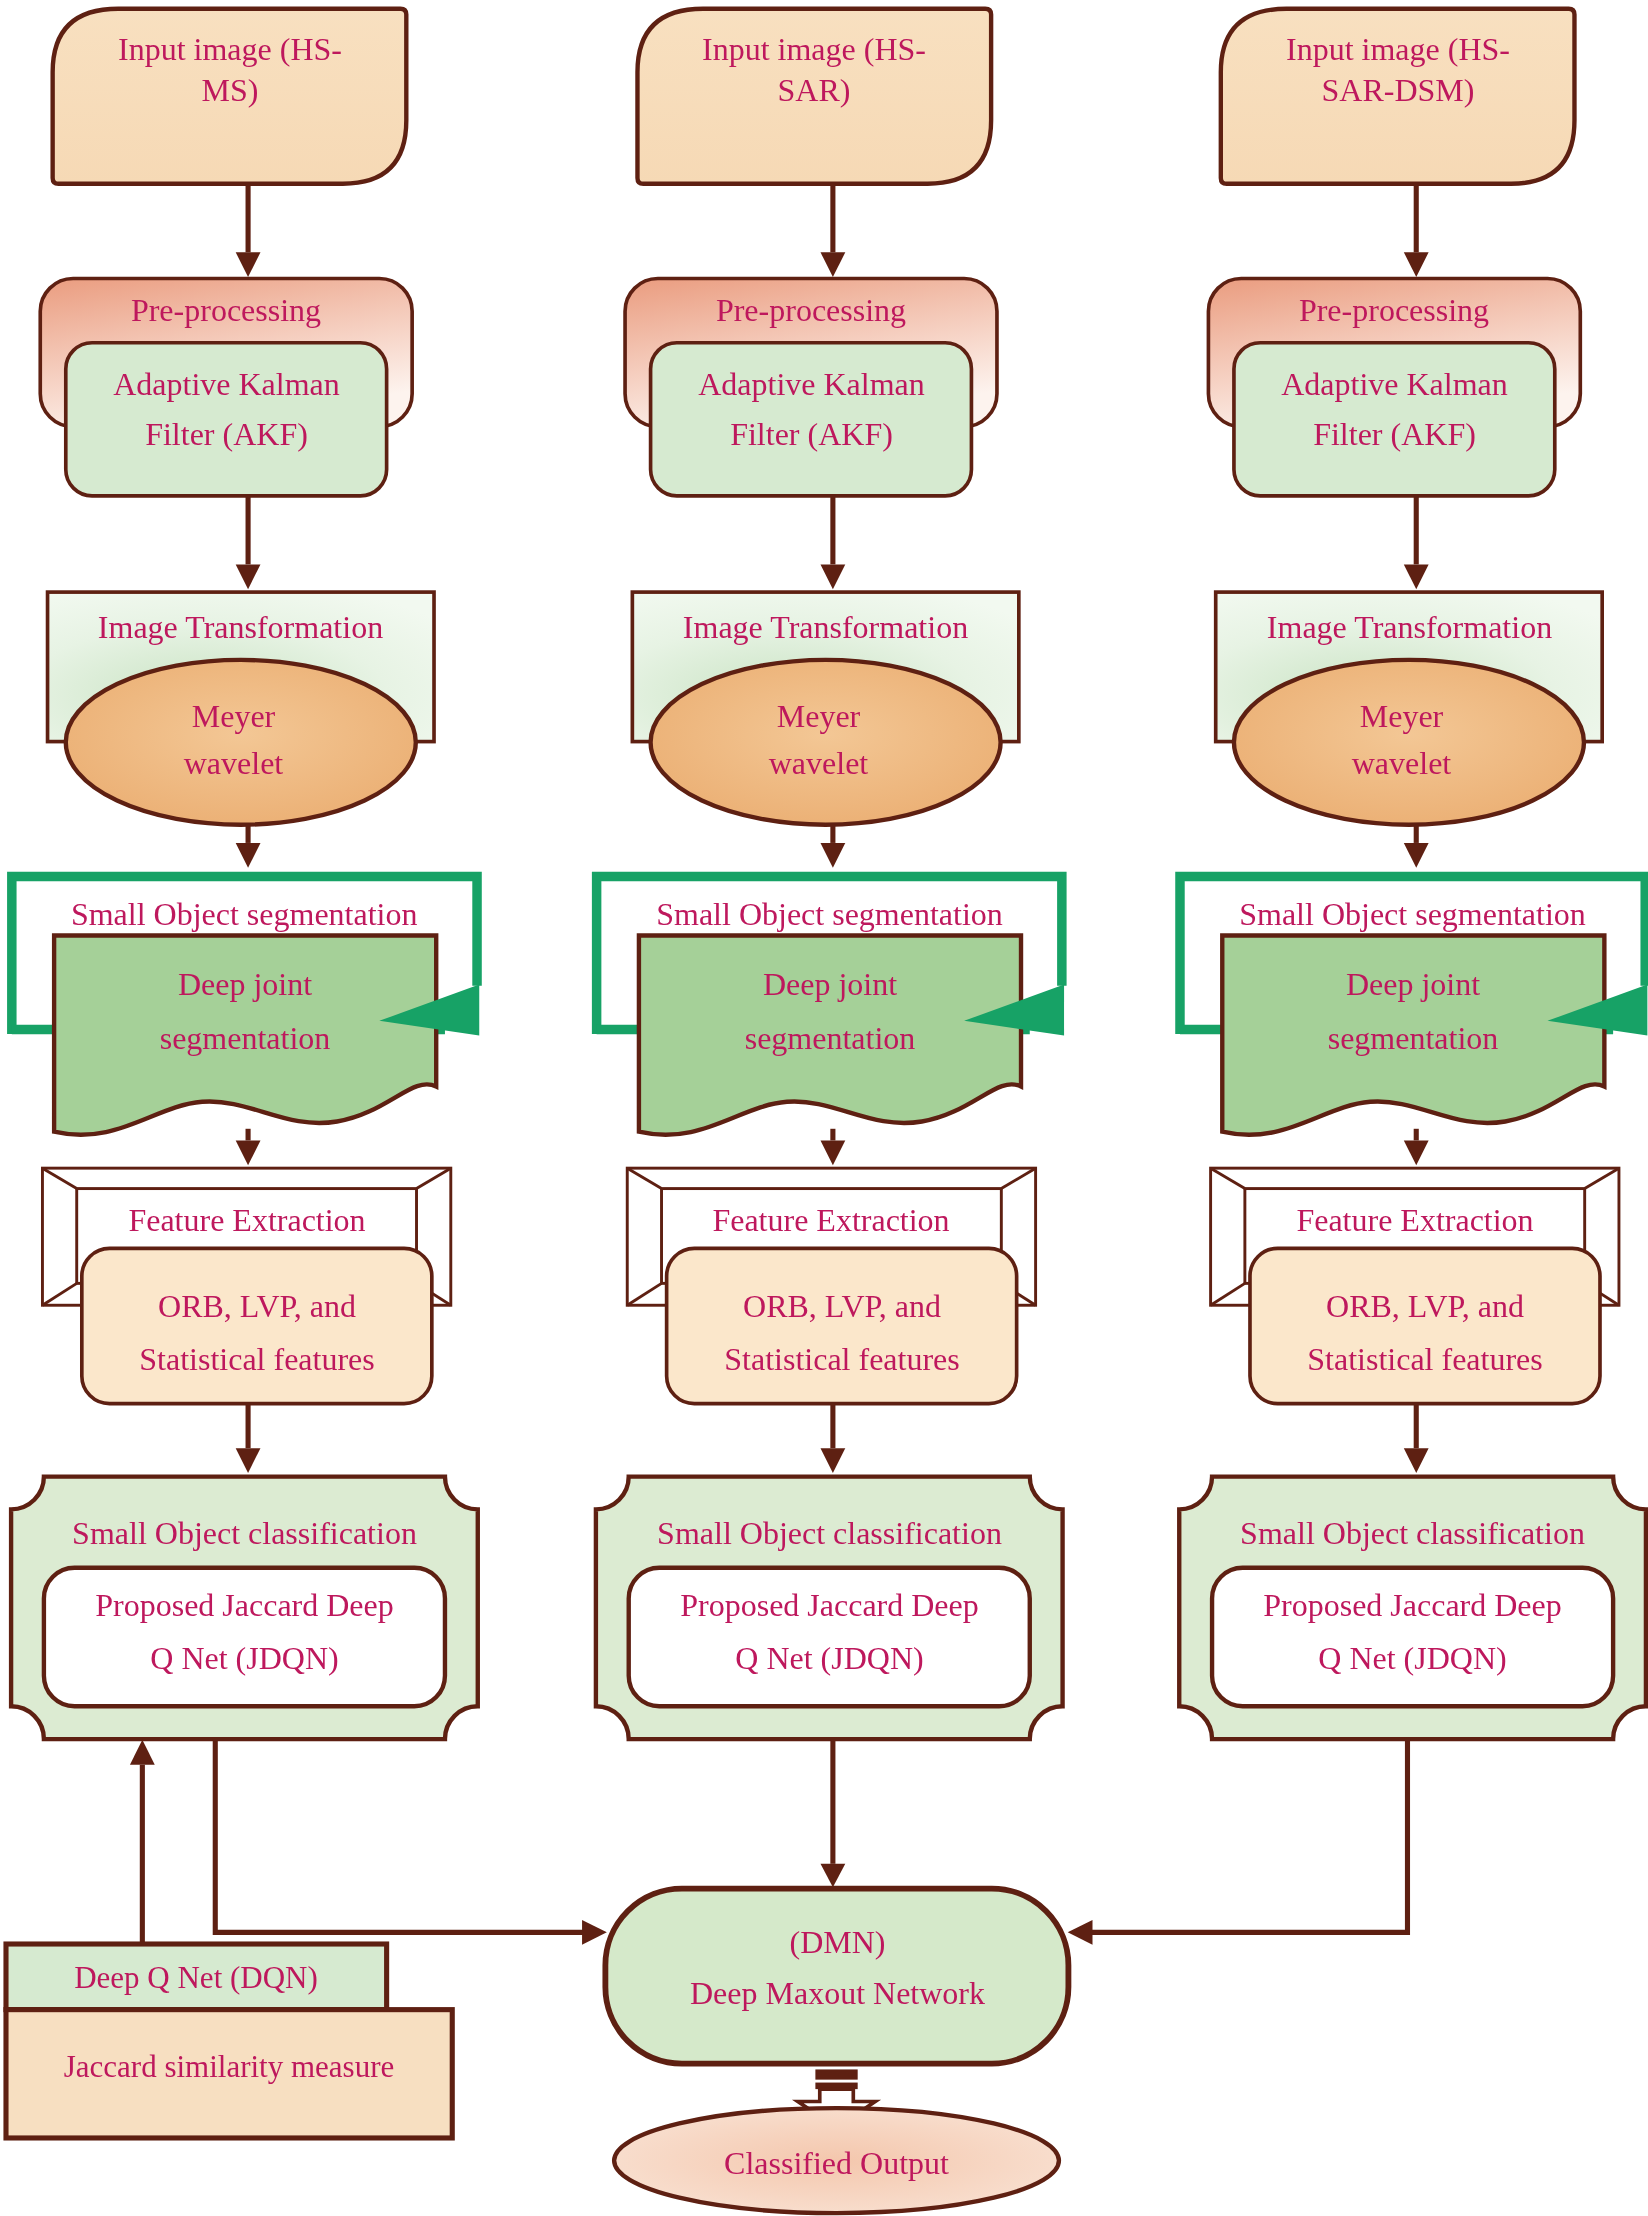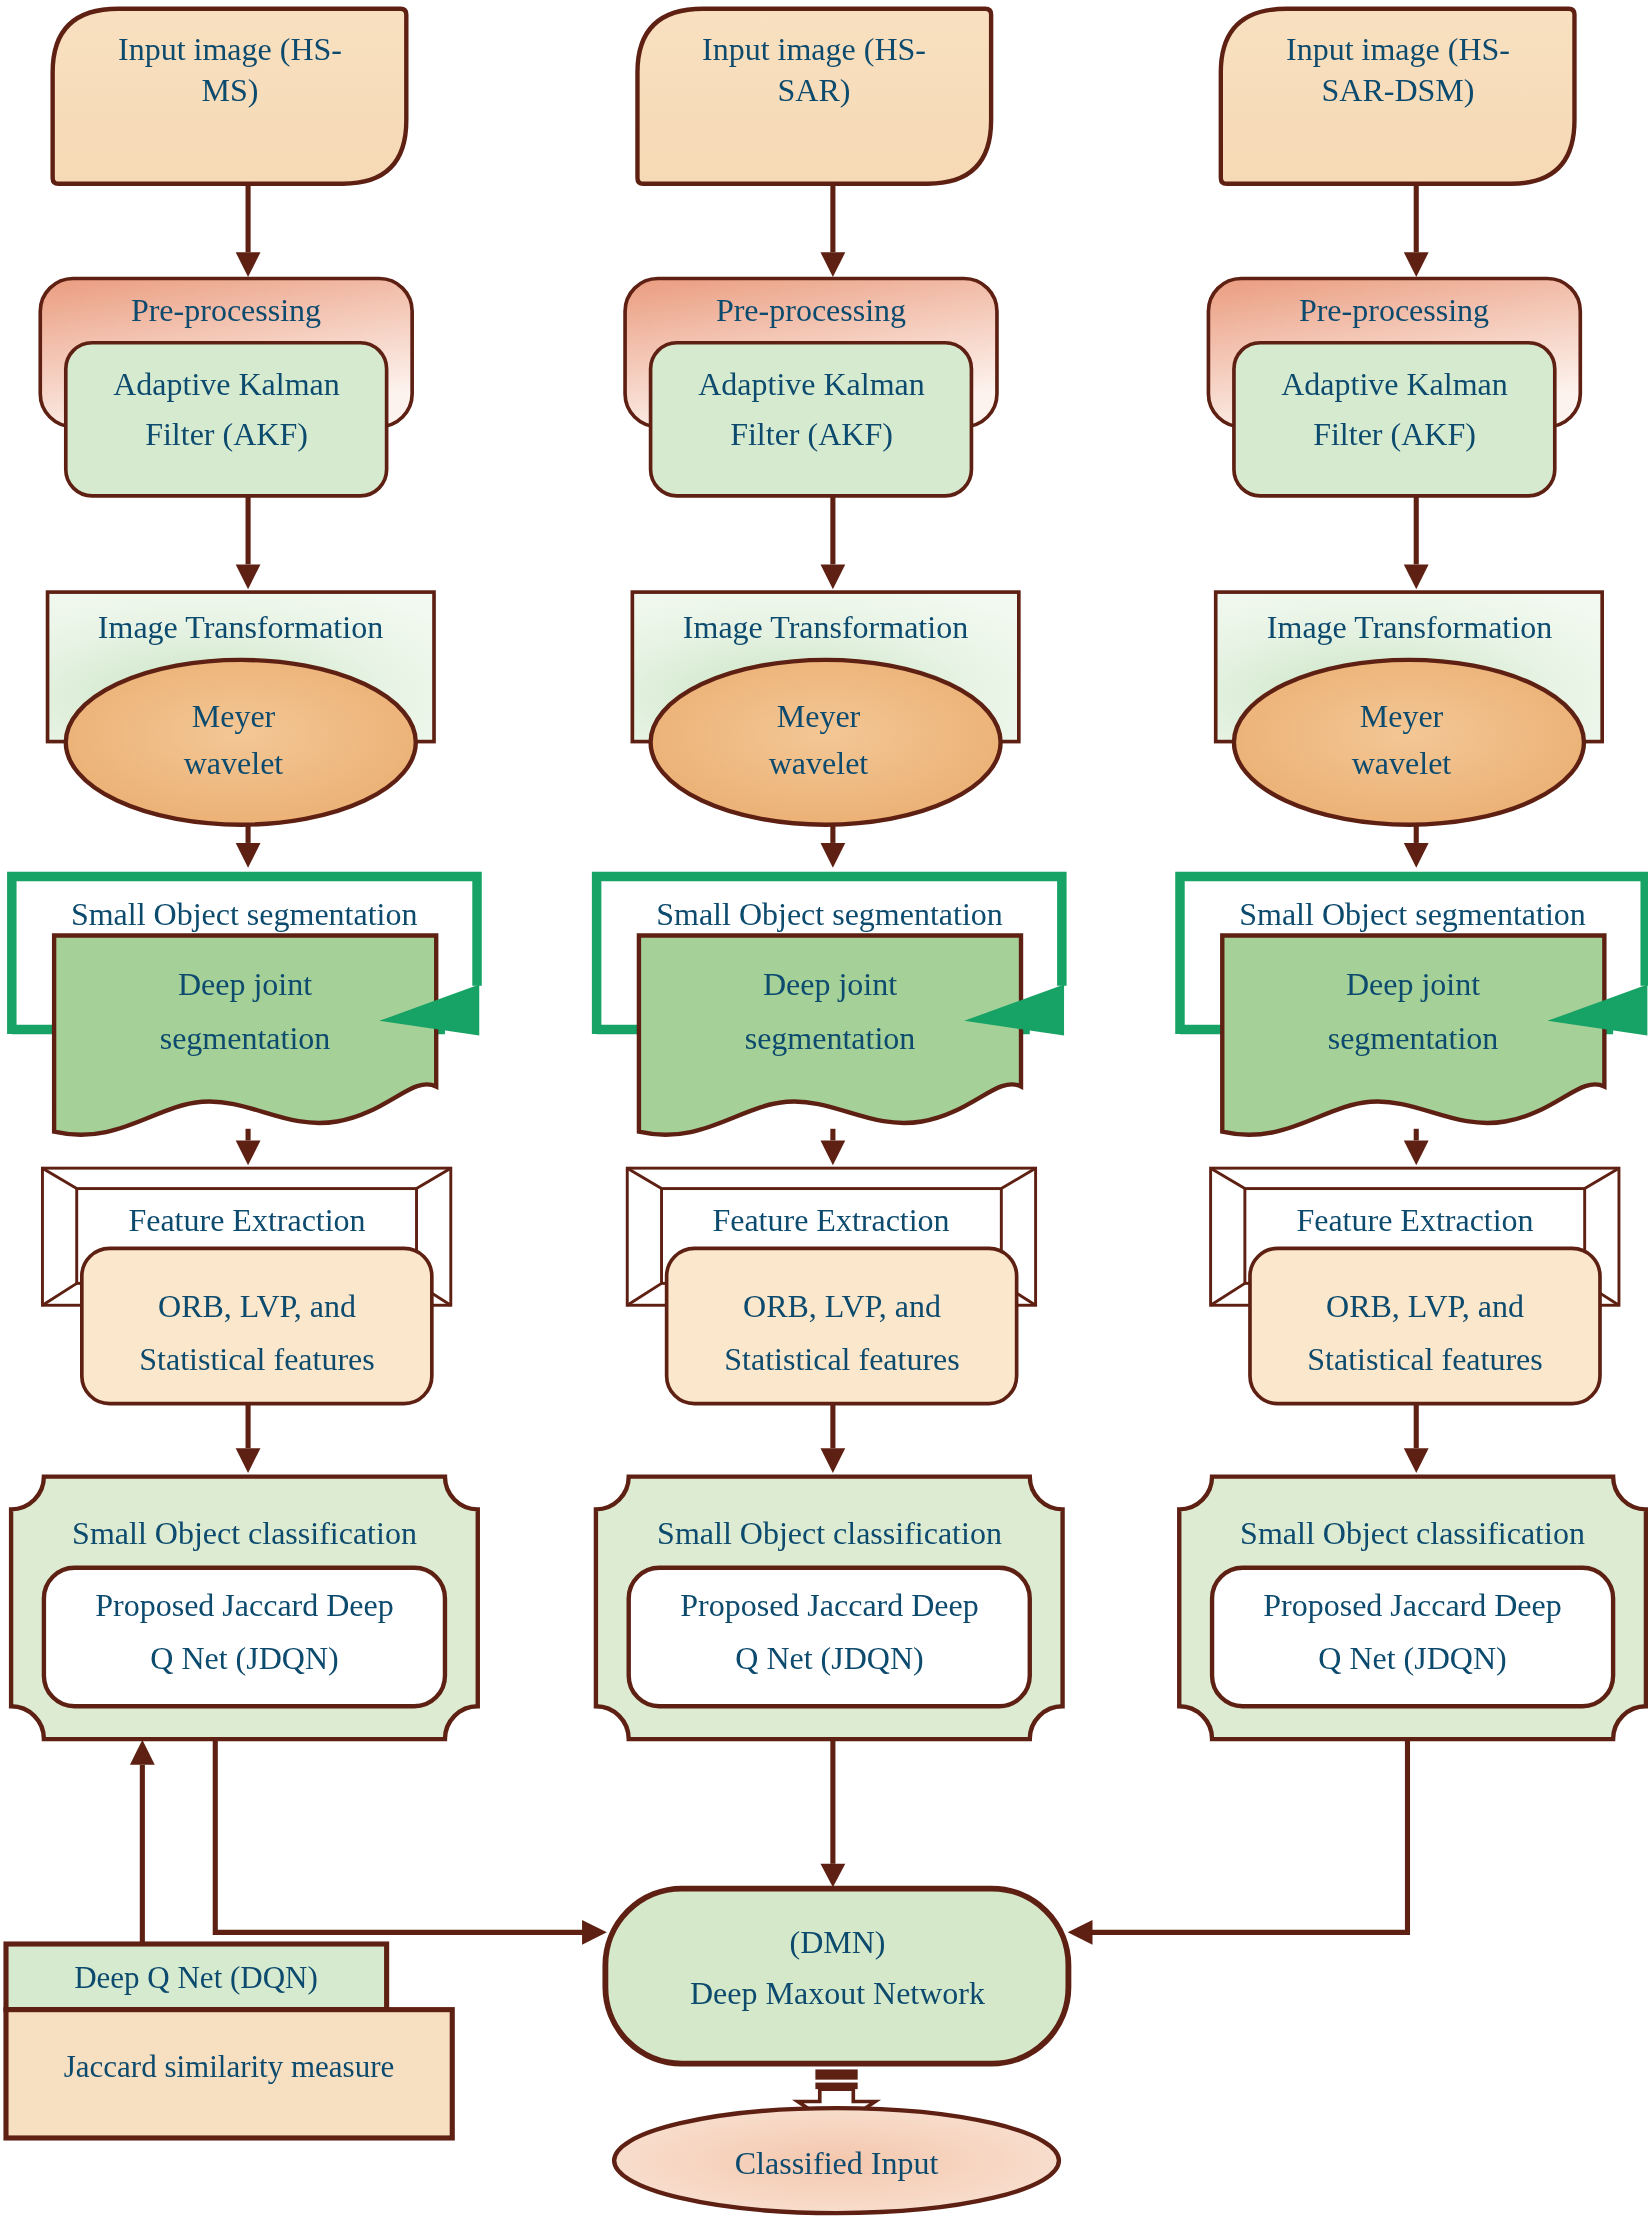--- a/index.html
+++ b/index.html
@@ -1,19 +1,19 @@
 <!DOCTYPE html>
 <html style="font-size:11.7px"><head>
 <meta charset="utf-8">
 <style>
   html,body{margin:0;padding:0;background:#ffffff;}
   #canvas{position:relative;width:1649px;height:2216px;background:#ffffff;overflow:hidden;
           font-family:"Liberation Serif",serif;}
   #shapes{position:absolute;left:0;top:0;z-index:1;}
-  .label{position:absolute;z-index:2;text-align:center;color:#0c4a6e;
+  .label{position:absolute;z-index:2;text-align:center;color:#be185d;
          font-size:32px;line-height:41px;pointer-events:none;white-space:nowrap;}
   .small{font-size:31px;text-align:center;}
 </style>
 </head>
 <body>
 
 <div id="canvas">
 
 <svg id="shapes" width="1649" height="2216" viewBox="0 0 2261 3039">
   <defs>
@@ -241,16 +241,16 @@
   <div>Proposed Jaccard Deep</div>
   <div>Q Net (JDQN)</div>
 </div>
 
 <div class="label small" style="left:13px;top:1957px;width:366px;">Deep Q Net (DQN)</div>
 <div class="label small" style="left:13px;top:2038px;width:432px;margin-top:8px;">Jaccard similarity measure</div>
 <div class="label" style="left:613px;top:1917px;width:449px;line-height:51px;">
   <div>(DMN)</div>
   <div>Deep Maxout Network</div>
 </div>
-<div class="label" style="left:614px;top:2143px;width:445px;">Classified Input</div>
+<div class="label" style="left:614px;top:2143px;width:445px;">Classified Output</div>
 
 </div>
 
 
 </body></html>

